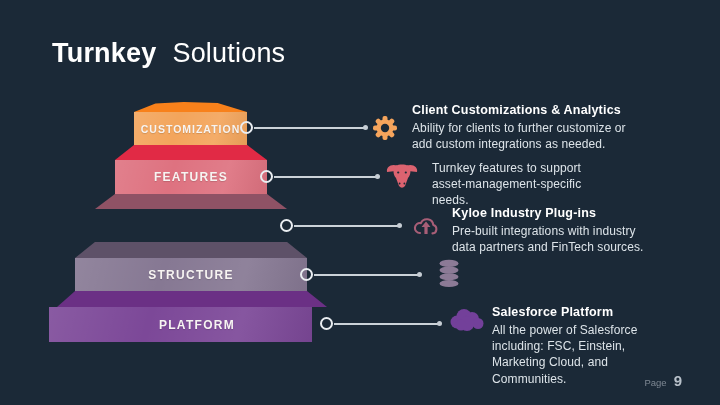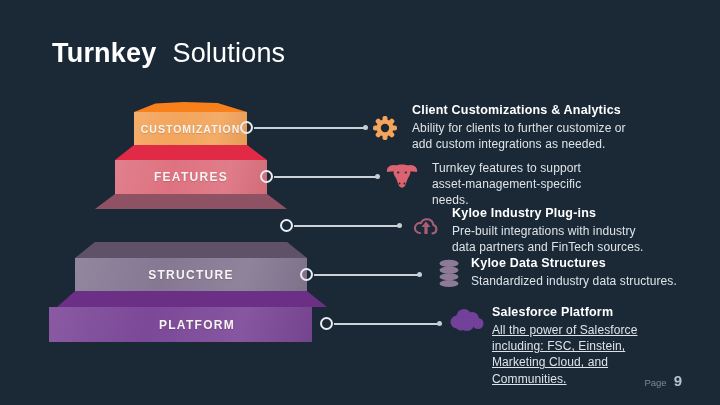--- a/index.html
+++ b/index.html
@@ -153,40 +153,36 @@
   <div class="icon-box" style="left: 437px; top: 259px; color: rgb(140, 122, 150);">
     <svg width="24" height="29" viewBox="0 0 24 29">
       <g fill="currentColor">
         <ellipse cx="12" cy="4.4" rx="9.5" ry="3.6"></ellipse>
         <ellipse cx="12" cy="11.1" rx="9.5" ry="3.6"></ellipse>
         <ellipse cx="12" cy="17.8" rx="9.5" ry="3.6"></ellipse>
         <ellipse cx="12" cy="24.5" rx="9.5" ry="3.6"></ellipse>
       </g>
     </svg>
   </div>
-  <div class="item-text" style="left:471px;top:256px;width:240px;">
-    <p class="item-title">Kyloe Data Structures</p>
-    <p class="item-body" style="max-width:235px;">Standardized industry data structures.</p>
-  </div>
 
   <div class="icon-box" style="left: 448px; top: 307px; color: rgb(115, 64, 154);">
     <svg width="38" height="28" viewBox="0 0 38 28">
       <g fill="currentColor">
         <circle cx="9" cy="15" r="6.5"></circle>
         <circle cx="16" cy="9.5" r="7.5"></circle>
         <circle cx="24" cy="12" r="7"></circle>
         <circle cx="30" cy="16.5" r="5.5"></circle>
         <circle cx="19" cy="16.5" r="7.5"></circle>
         <circle cx="13" cy="18" r="5.5"></circle>
       </g>
     </svg>
   </div>
   <div class="item-text" style="left:492px;top:305px;width:185px;">
     <p class="item-title">Salesforce Platform</p>
-    <p class="item-body" style="max-width:182px;text-decoration:underline;">All the power of Salesforce including: FSC, Einstein, Marketing Cloud, and Communities.</p>
+    <p class="item-body" style="max-width:182px;">All the power of Salesforce including: FSC, Einstein, Marketing Cloud, and Communities.</p>
   </div>
 
   <div class="page">
     <span class="page-label">Page</span>
     <span class="page-number">9</span>
   </div>
 
 </div>
 
 </body></html>

